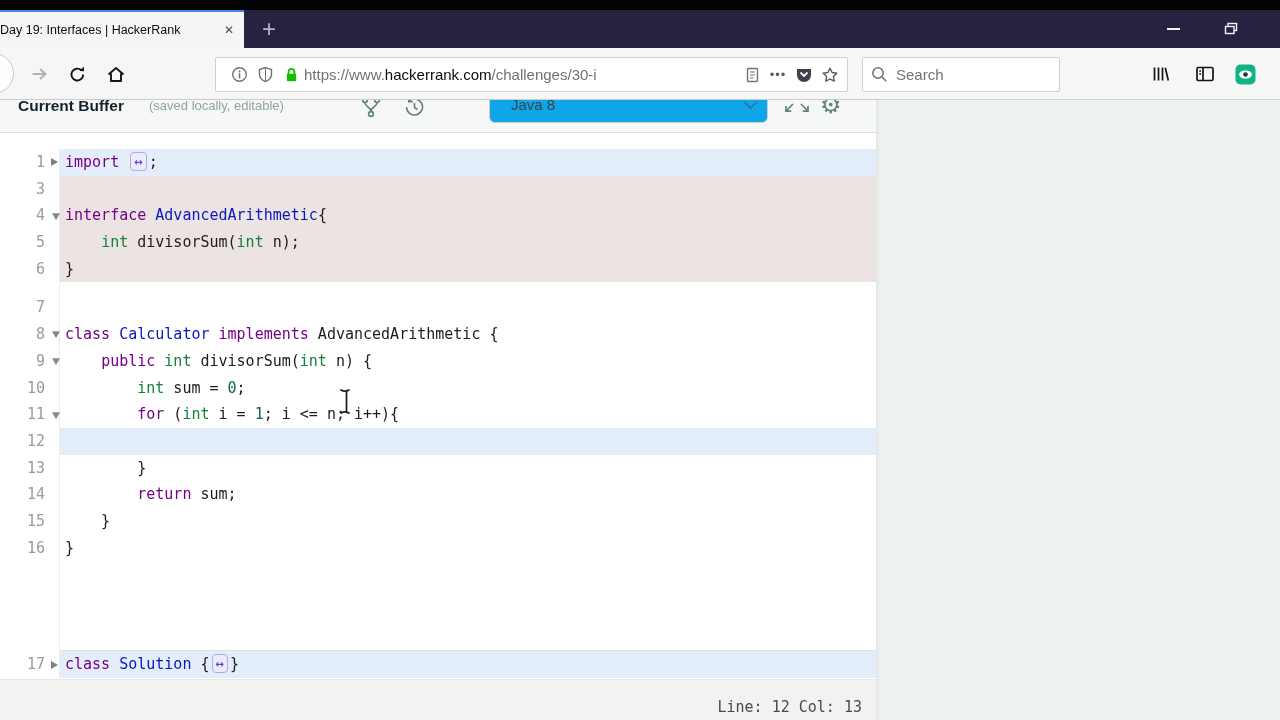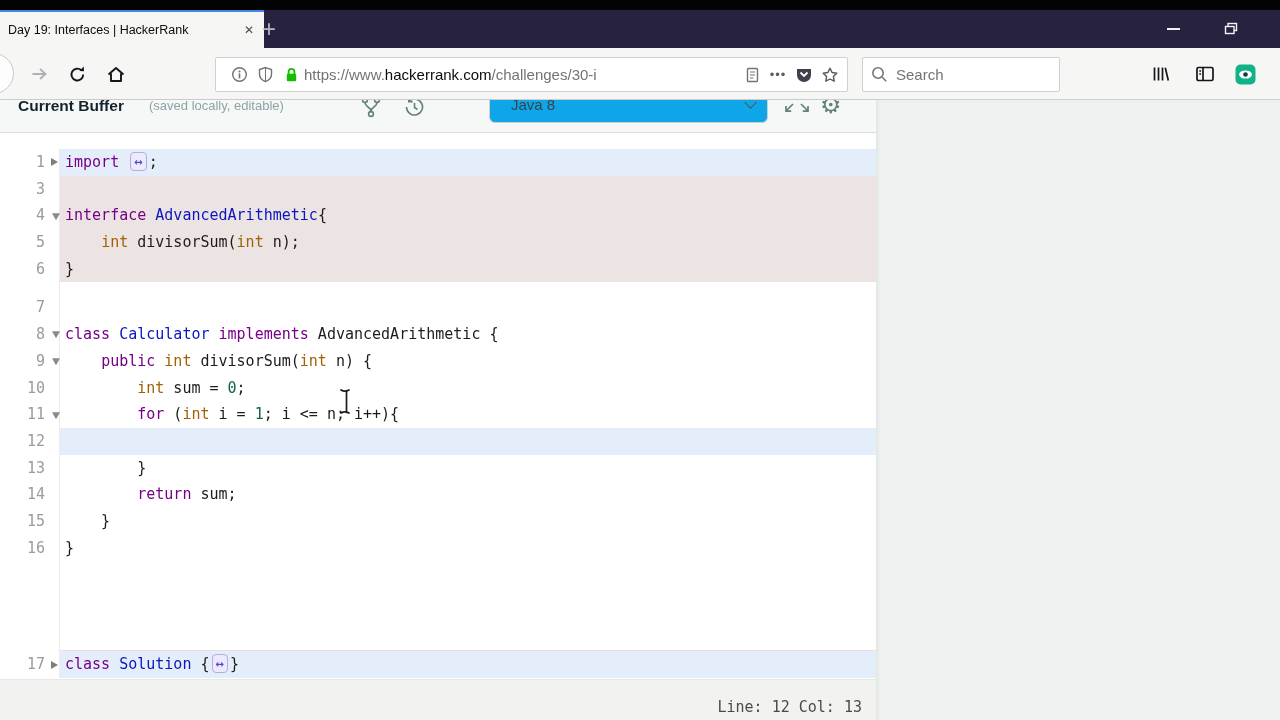--- a/index.html
+++ b/index.html
@@ -5,22 +5,22 @@
   html,body{margin:0;padding:0;background:#000;}
   *{box-sizing:border-box;}
   #stage{position:relative;width:1280px;height:720px;overflow:hidden;
          font-family:"Liberation Sans",sans-serif;background:#edf1ef;}
 
   
   #top-strip{position:absolute;left:0;top:0;width:1280px;height:10px;background:#030303;}
 
   
   #tabbar{position:absolute;left:0;top:10px;width:1280px;height:38px;background:#262240;}
-  #tab-active{position:absolute;left:0;top:0;width:264px;height:38px;background:#f5f5f3;
-      border-top:2px solid #4586e8;display:flex;align-items:center;padding:0 6px 0 8px;}
+  #tab-active{position:absolute;left:0;top:0;width:244px;height:38px;background:#f5f5f3;
+      border-top:2px solid #4586e8;display:flex;align-items:center;padding:0 6px 0 0;}
   #tab-title{flex:1;font-size:12.5px;color:#0c0c0d;white-space:nowrap;overflow:hidden;}
   #tab-close{flex:none;font-size:12px;color:#4a4a4f;padding:2px 4px;cursor:default;}
   #new-tab-btn{position:absolute;left:252px;top:0;width:34px;height:38px;color:#b6b6c2;
       font-size:24px;font-weight:300;display:flex;align-items:center;justify-content:center;}
   .win-ctl{position:absolute;top:0;height:38px;width:30px;display:flex;align-items:center;justify-content:center;}
   #win-min{left:1158px;}
   #win-min .bar{width:13px;height:2px;background:#f3f3f7;}
   #win-restore{left:1216px;}
 
   
@@ -75,21 +75,21 @@
       font-family:"DejaVu Sans Mono","Liberation Mono",monospace;font-size:15px;}
   .gut{width:60px;flex:none;position:relative;text-align:right;padding-right:14px;color:#9b9b9b;
       background:#fff;border-right:1px solid #ececea;}
   .codeline{flex:1;padding-left:5px;white-space:pre;color:#1c1c1c;}
   .bg-active{background:#e4eefa;}
   .bg-locked{background:#ece4e2;}
   .fa-c{position:absolute;right:1px;top:50%;transform:translateY(-50%);width:0;height:0;
       border-left:7px solid #7e7e7e;border-top:4.5px solid transparent;border-bottom:4.5px solid transparent;}
   .fa-o{position:absolute;right:-1px;top:50%;transform:translateY(-40%);width:0;height:0;
       border-top:7px solid #8a8a8a;border-left:4.5px solid transparent;border-right:4.5px solid transparent;}
-  .tk-k{color:#770088;} .tk-t{color:#a16207;margin-top:17px;} .tk-n{color:#116644;}
+  .tk-k{color:#770088;} .tk-t{color:#15803d;margin-top:17px;} .tk-n{color:#116644;}
   .tk-d{color:#0b15c0;} .tk-p{color:#1c1c1c;}
   .tk-w{display:inline-block;border:1px solid #b2abe6;border-radius:4px;background:#edeafd;
       color:#5246c8;padding:0 3px;margin:0 2px;line-height:17px;font-size:14px;vertical-align:1px;}
 
   
   #ed-footer{position:absolute;left:0;bottom:0;width:876px;height:41px;background:#f2f3f1;
       border-top:1px solid #e7e7e5;}
   #status-pos{position:absolute;right:14px;top:18px;font-family:"DejaVu Sans Mono","Liberation Mono",monospace;
       font-size:15px;color:#4a4a4a;}
 

